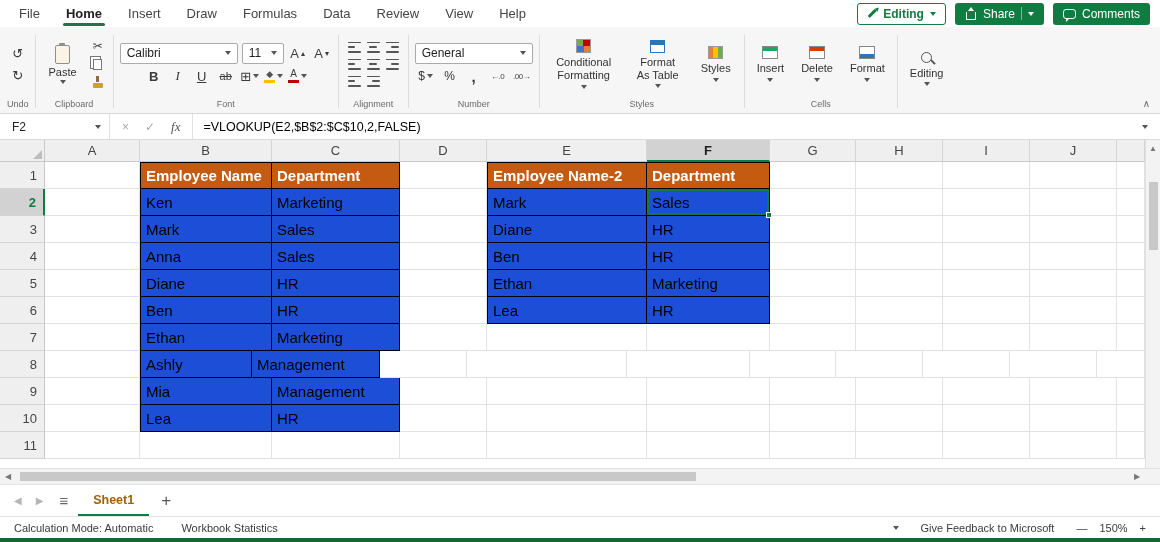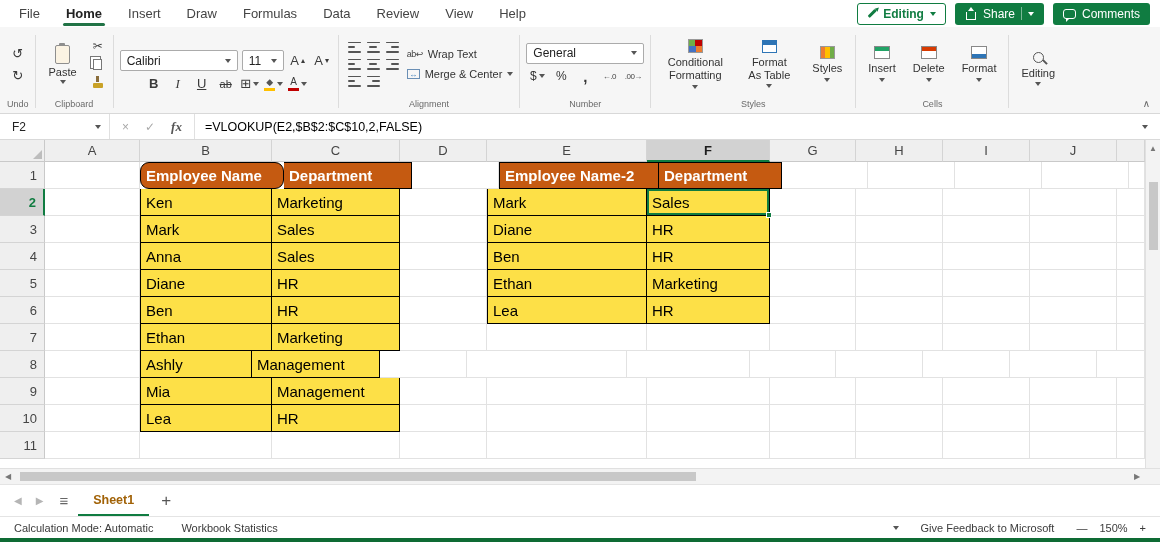--- a/index.html
+++ b/index.html
@@ -85,38 +85,38 @@
 .ci.fmt::after{content:"";position:absolute;left:0;right:0;bottom:0;height:4px;background:#2E75B6}
 .mag{width:11px;height:11px;border:1.7px solid #555;border-radius:50%;position:relative;margin-bottom:1px}
 .mag::after{content:"";position:absolute;width:6px;height:1.8px;background:#555;transform:rotate(45deg);right:-5px;bottom:-1px}
 .collapse-chev{position:absolute;right:10px;bottom:4px;color:#666;font-size:10px;cursor:pointer}
 
 
 .formula-bar{position:absolute;top:114px;left:0;right:0;height:26px;background:#fff;border-bottom:1px solid #D9D9D9;display:flex;align-items:center;z-index:3}
 .name-box{width:110px;height:100%;display:flex;align-items:center;justify-content:space-between;padding:0 8px 0 12px;border-right:1px solid #E0E0E0;font-size:12px;color:#222;cursor:pointer}
 .fx-btns{display:flex;align-items:center;border-right:1px solid #E0E0E0;height:100%;padding:0 4px}
 .fxb{padding:0 8px;font-size:12px;color:#A8A8A8;cursor:pointer}
-.fxb.fx{font-family:"Liberation Serif",serif;font-style:italic;font-weight:bold;color:#555;font-size:13px}
+.fxb.fx{font-family:"Liberation Serif",serif;font-style:italic;font-weight:normal;color:#555;font-size:13px}
 .formula-text{flex:1;padding:0 10px;font-size:12.5px;color:#000;white-space:nowrap;overflow:hidden;cursor:text}
 .fbar-chev{margin-right:12px}
 
 
 .grid-area{position:absolute;top:140px;left:0;width:1145px;height:328px;background:#fff;overflow:hidden;z-index:1}
 .grid-hrow{display:flex;height:22px}
 .corner{width:45px;background:#EFEFEF;border-right:1px solid #C9C9C9;border-bottom:1px solid #C9C9C9;position:relative;cursor:pointer}
 .corner::after{content:"";position:absolute;right:2px;bottom:2px;border-left:9px solid transparent;border-bottom:9px solid #BDBDBD}
 .chdr{background:#EFEFEF;border-right:1px solid #D4D4D4;border-bottom:1px solid #C9C9C9;display:flex;align-items:center;justify-content:center;font-size:13px;color:#454545;cursor:pointer}
 .chdr.sel{background:#D2D2D2;border-bottom:2px solid #107C41;color:#1d1d1d;font-weight:bold}
 .chdr.fill,.cell.fill{flex:1;cursor:default}
 .grid-row{display:flex;height:27px}
 .rhdr{width:45px;background:#EFEFEF;border-right:1px solid #C9C9C9;border-bottom:1px solid #D4D4D4;display:flex;align-items:center;justify-content:flex-end;padding-right:7px;font-size:13px;color:#454545;cursor:pointer}
 .rhdr.sel{background:#D2D2D2;border-right:2px solid #107C41;color:#107C41;font-weight:bold}
 .cell{border-right:1px solid #E2E2E2;border-bottom:1px solid #E2E2E2;font-size:15px;display:flex;align-items:center;padding:0 5px;position:relative;background:#fff;cursor:cell;white-space:nowrap;overflow:hidden;color:#000}
 .cell.th-orange{background:#C55A11;color:#fff;font-weight:bold}
-.cell.td-peach{background:#fde047}
+.cell.td-peach{background:#1d4ed8}
 .cell.tc{border-right:1px solid #000;border-bottom:1px solid #000}
 .cell.bl{border-left:1px solid #000}
 .cell.bt{border-top:1px solid #000}
 .cell.sel{box-shadow:inset 0 0 0 2px #107C41;overflow:visible}
 .fill-handle{position:absolute;right:-3px;bottom:-3px;width:6px;height:6px;background:#107C41;border:1px solid #fff;z-index:6}
 
 
 .vscroll{position:absolute;top:140px;right:0;width:15px;height:344px;background:#F3F3F3;border-left:1px solid #E0E0E0;display:flex;flex-direction:column;align-items:center;z-index:2}
 .sb-arrow{height:16px;display:flex;align-items:center;justify-content:center;color:#777;font-size:8px;width:100%;cursor:pointer}
 .vthumb{width:9px;height:68px;background:#C8C8C8;margin-top:26px;cursor:grab}
@@ -238,20 +238,21 @@
           </span>
           <span class="ribtn">
             <span class="icon-sub">
                 <span style="font-size:10px;line-height:1">A</span>
                 <span class="bar red"></span>
               </span>
             <span class="dd"></span>
           </span>
         </div>
       </div>
+      <div class="rlabel">Font</div>
     </div>
     <div class="rdivider"></div>
 
     <div class="rgroup">
       <div class="rcontent">
         <div class="al-grid">
           <span class="bars v2 left">
               <i></i>
               <i></i>
               <i></i>
@@ -285,31 +286,20 @@
               <i></i>
               <i></i>
               <i></i>
             </span>
           <span class="bars v2 right">
               <i></i>
               <i></i>
               <i></i>
             </span>
           <span></span>
-        </div>
-        <div class="wrapcol">
-          <div class="wrap-row">
-            <span class="wt-icon">ab↩</span>
-            <span>Wrap Text</span>
-          </div>
-          <div class="wrap-row">
-            <span class="mc-icon">↔</span>
-            <span>Merge &amp; Center</span>
-            <span class="dd"></span>
-          </div>
         </div>
       </div>
       <div class="rlabel">Alignment</div>
     </div>
     <div class="rdivider"></div>
 
     <div class="rgroup">
       <div class="rcontent col">
         <div class="rrow">
           <div class="combo gen">
@@ -423,21 +413,21 @@
         <div class="chdr sel" style="width: 123px;">F</div>
         <div class="chdr" style="width: 86px;">G</div>
         <div class="chdr" style="width: 87px;">H</div>
         <div class="chdr" style="width: 87px;">I</div>
         <div class="chdr" style="width: 87px;">J</div>
         <div class="chdr fill"></div>
       </div>
       <div class="grid-row">
         <div class="rhdr">1</div>
         <div class="cell" style="width: 95px;"></div>
-        <div class="cell th-orange tc bt bl" style="width: 144px; border-radius: 9px;">Employee Name</div>
+        <div class="cell th-orange tc bt bl" style="width: 132px;">Employee Name</div>
         <div class="cell th-orange tc bt" style="width: 128px;">Department</div>
         <div class="cell" style="width: 87px;"></div>
         <div class="cell th-orange tc bt bl" style="width: 160px;">Employee Name-2</div>
         <div class="cell th-orange tc bt" style="width: 123px;">Department</div>
         <div class="cell" style="width: 86px;"></div>
         <div class="cell" style="width: 87px;"></div>
         <div class="cell" style="width: 87px;"></div>
         <div class="cell" style="width: 87px;"></div>
         <div class="cell fill"></div>
       </div>

